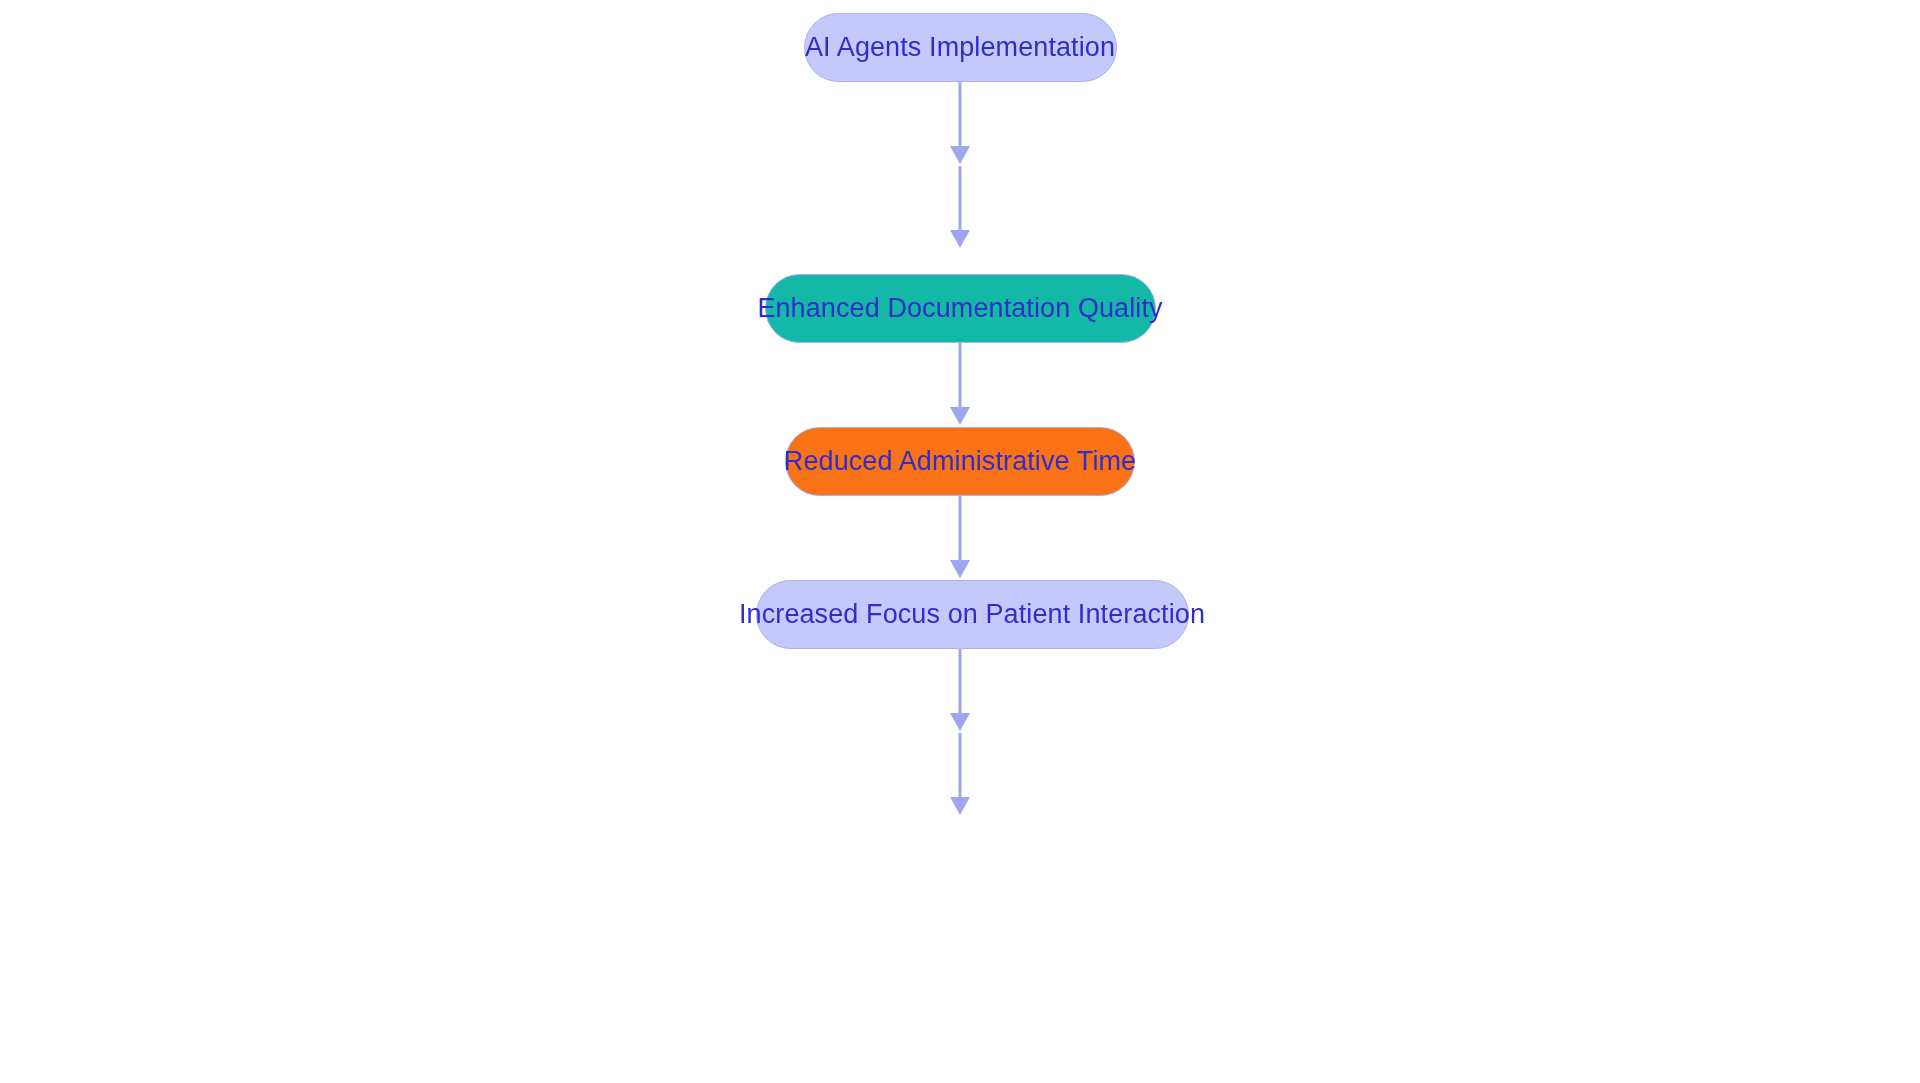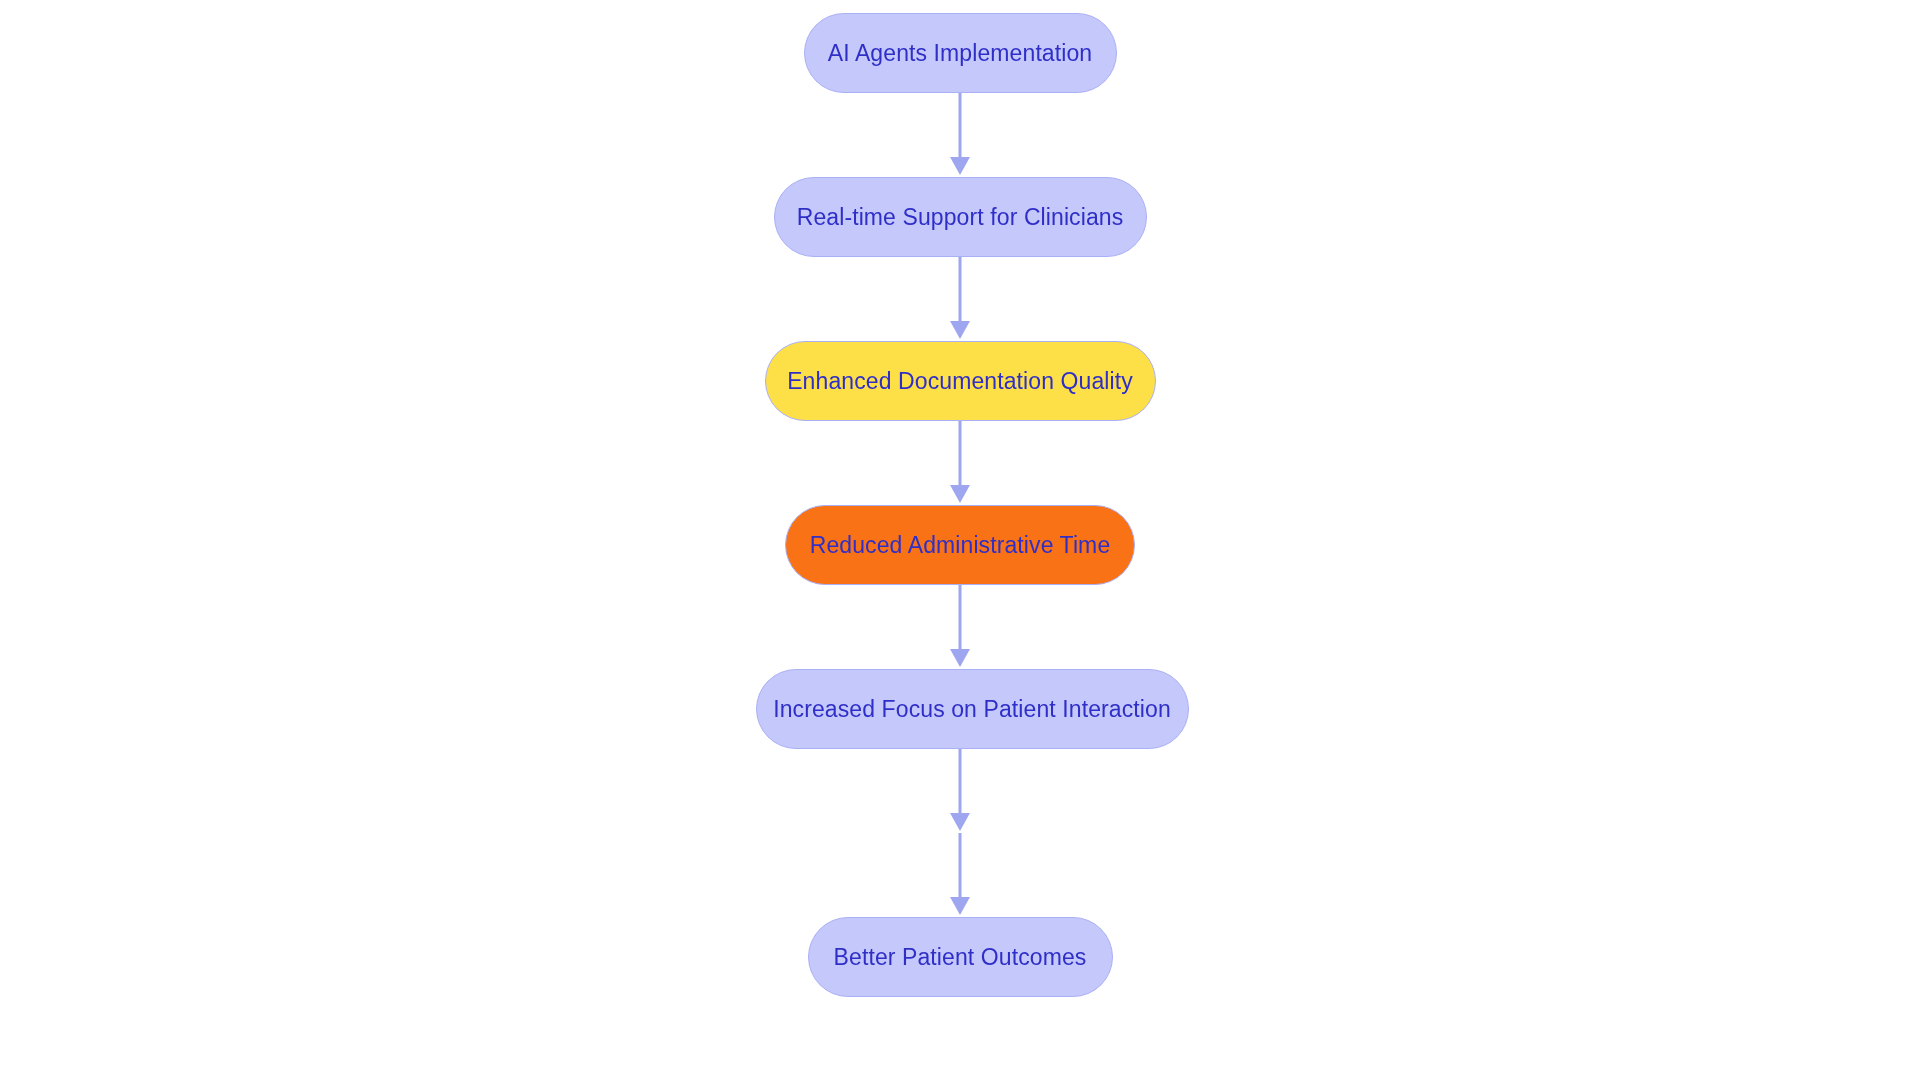--- a/index.html
+++ b/index.html
@@ -19,29 +19,29 @@
     width: 1920px;
     height: 1083px;
     background: #ffffff;
     display: flex;
     flex-direction: column;
     align-items: center;
   }
 
   .node {
     box-sizing: border-box;
-    height: 80px;
+    height: 69px;
     border-radius: 40px;
     background: #c5c8fa;
     border: 1.6px solid #aab0f5;
     color: #2f2fc8;
     display: flex;
     align-items: center;
     justify-content: center;
-    font-size: 23px;
+    font-size: 27px;
     font-weight: 400;
     letter-spacing: 0.1px;
     white-space: nowrap;
     padding: 0 34px;
   }
 
   .connector {
     width: 24px;
     height: 84px;
     position: relative;
@@ -77,28 +77,27 @@
 
   <div class="spacer-top"></div>
 
   <div class="node" style="width: 313px; background: rgb(197, 200, 250); border-color: rgb(170, 176, 245); color: rgb(47, 47, 200);">AI Agents Implementation</div>
 
   <div class="connector">
     <div class="shaft" style="background: rgb(159, 166, 240);"></div>
     <div class="head" style="border-top-color: rgb(159, 166, 240);"></div>
   </div>
 
-  <div class="node" style="width: 373px; background: rgb(197, 200, 250); border-color: rgb(170, 176, 245); color: rgb(47, 47, 200);">Real-time Support for Clinicians</div>
 
   <div class="connector">
     <div class="shaft" style="background: rgb(159, 166, 240);"></div>
     <div class="head" style="border-top-color: rgb(159, 166, 240);"></div>
   </div>
 
-  <div class="node" style="width: 391px; background: #fde047; border-color: rgb(170, 176, 245); color: rgb(47, 47, 200);">Enhanced Documentation Quality</div>
+  <div class="node" style="width: 391px; background: #14b8a6; border-color: rgb(170, 176, 245); color: rgb(47, 47, 200); margin-top: 24px;">Enhanced Documentation Quality</div>
 
   <div class="connector">
     <div class="shaft" style="background: rgb(159, 166, 240);"></div>
     <div class="head" style="border-top-color: rgb(159, 166, 240);"></div>
   </div>
 
   <div class="node" style="width: 350px; background: #f97316; border-color: rgb(170, 176, 245); color: rgb(47, 47, 200);">Reduced Administrative Time</div>
 
   <div class="connector">
     <div class="shaft" style="background: rgb(159, 166, 240);"></div>
@@ -111,15 +110,14 @@
     <div class="shaft" style="background: rgb(159, 166, 240);"></div>
     <div class="head" style="border-top-color: rgb(159, 166, 240);"></div>
   </div>
 
 
   <div class="connector">
     <div class="shaft" style="background: rgb(159, 166, 240);"></div>
     <div class="head" style="border-top-color: rgb(159, 166, 240);"></div>
   </div>
 
-  <div class="node" style="width: 305px; background: rgb(197, 200, 250); border-color: rgb(170, 176, 245); color: rgb(47, 47, 200);">Better Patient Outcomes</div>
 
 </div>
 
 </body></html>

